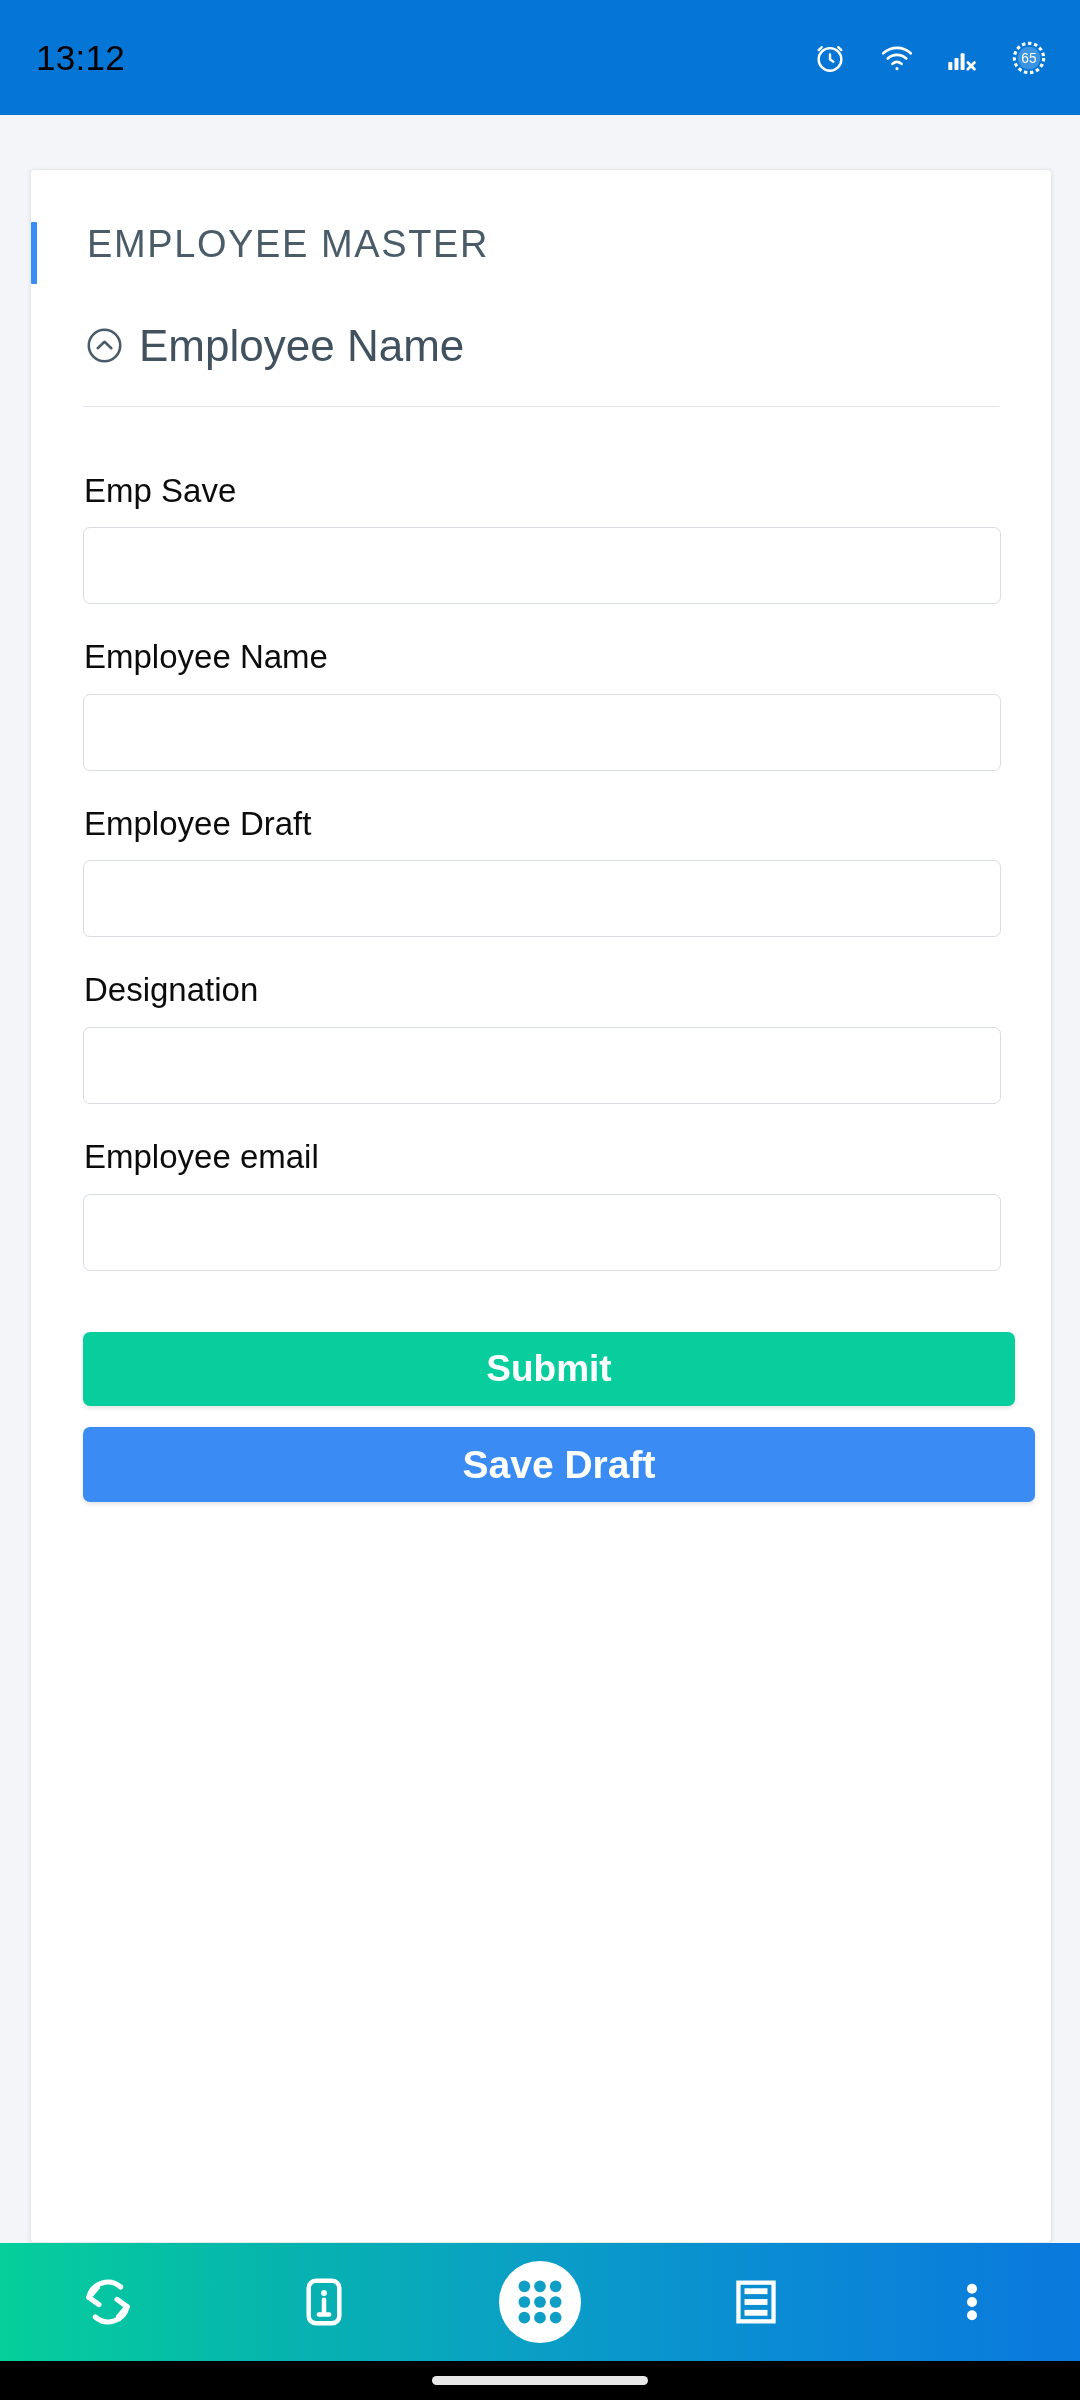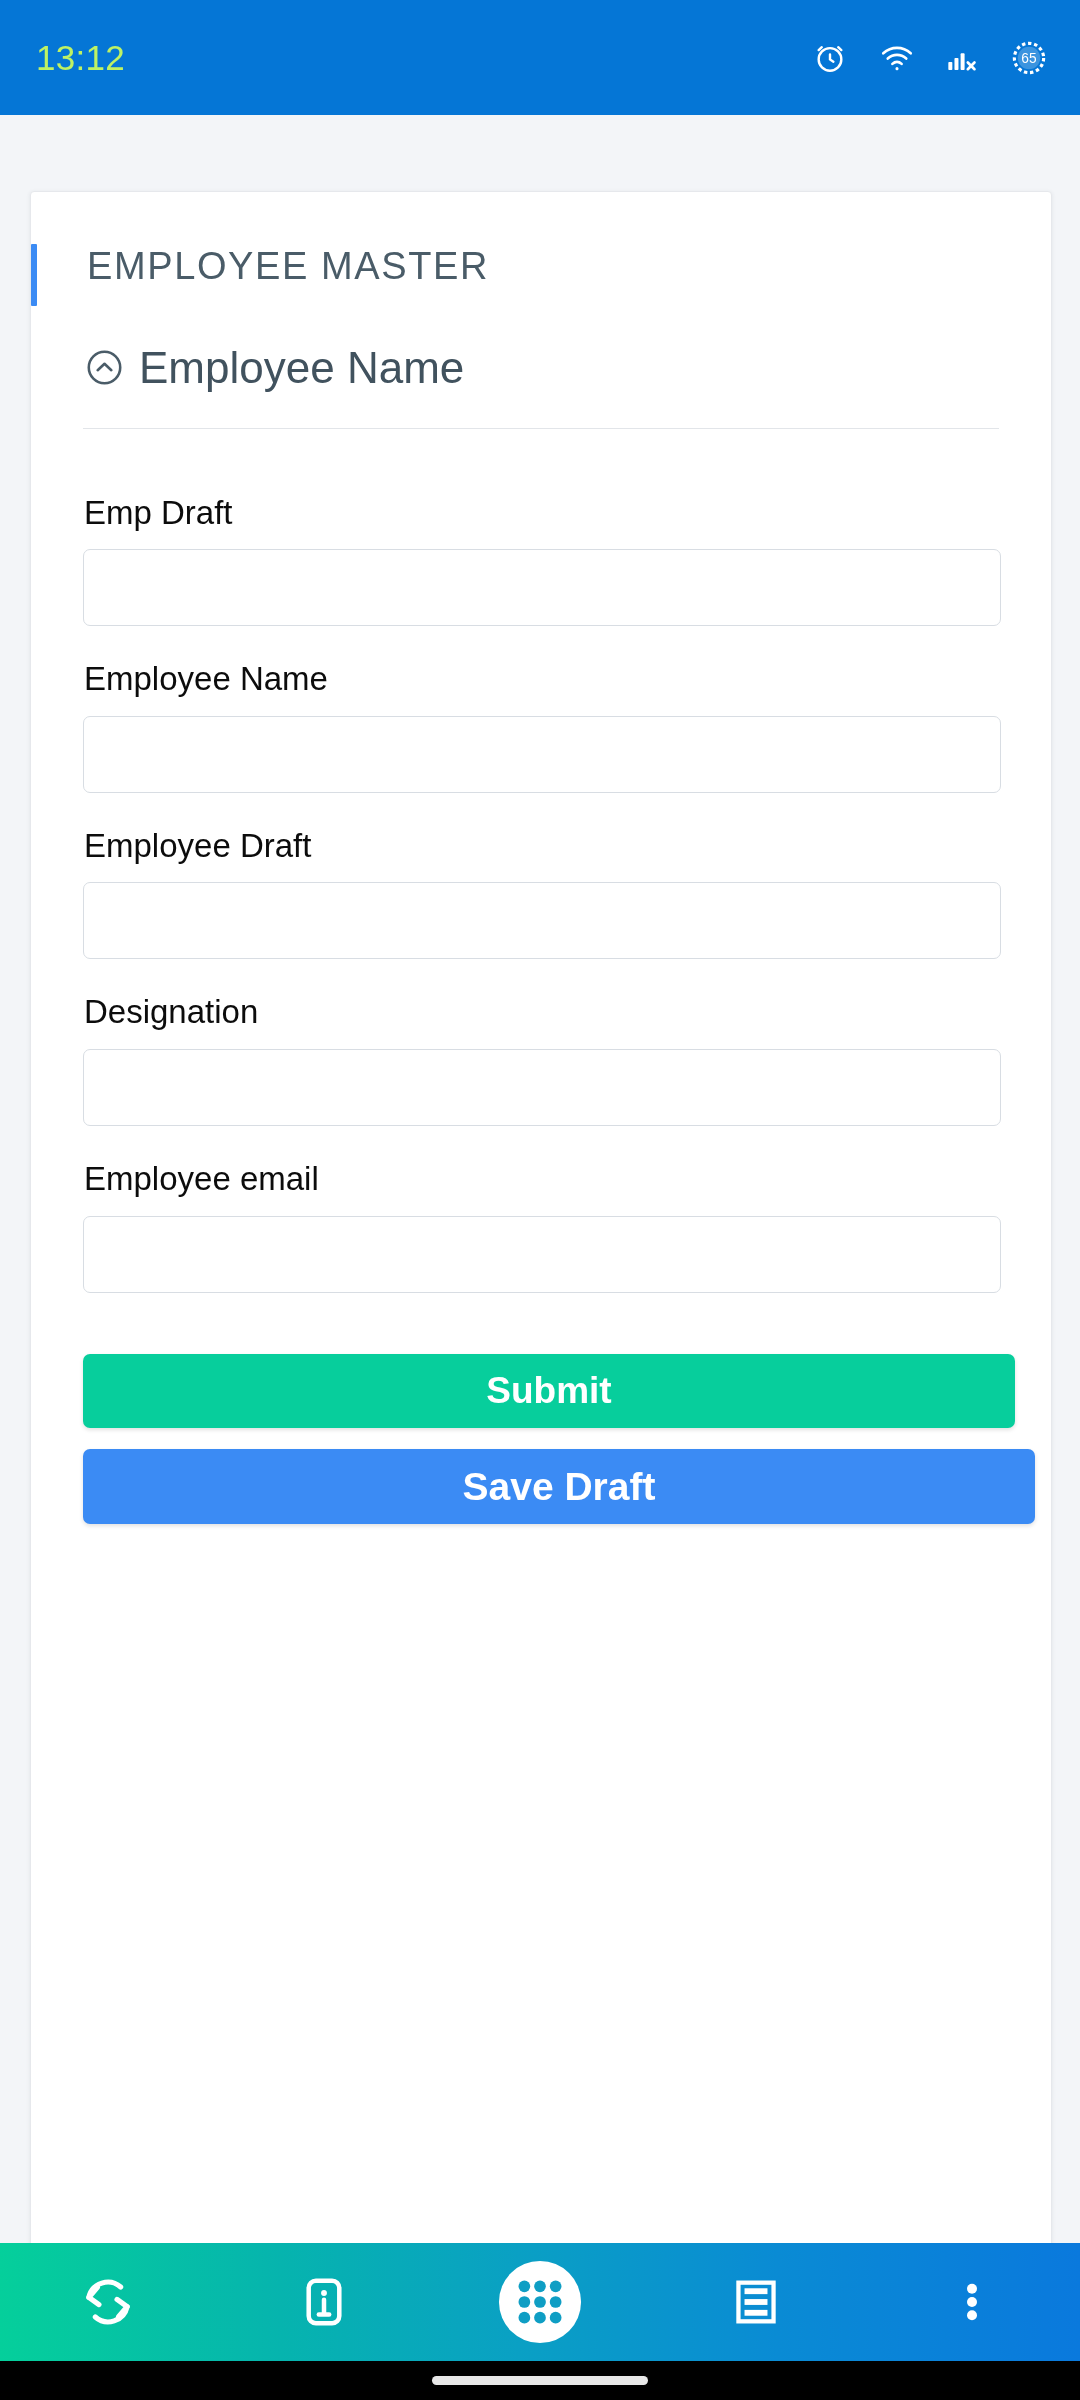--- a/index.html
+++ b/index.html
@@ -7,32 +7,32 @@
     width:1080px; height:2400px;
     background:#ffffff;
     font-family:"Liberation Sans", sans-serif;
     overflow:hidden;
   }
   .phone { position:relative; width:1080px; height:2400px; background:#f3f5f8; }
 
   
   .statusbar{
     position:absolute; left:0; top:0; width:1080px; height:115px;
-    background:#0576d6; color:#bef264;
+    background:#0576d6; color:#000000;
     display:flex; align-items:center; justify-content:space-between;
     padding:0 34px 0 36px;
   }
   .status-clock{ font-size:35px; letter-spacing:.3px; font-weight:400; line-height:1; }
   .status-icons{ display:flex; align-items:center; gap:33px; }
   .status-icons svg{ display:block; }
 
   
   .page{
     position:absolute; left:0; top:115px; width:1080px; height:2128px;
-    background:#f3f5f8; padding:76px 28px 0 30px;
+    background:#f3f5f8; padding:54px 28px 0 30px;
   }
   .card{
     position:relative; width:1022px; height:2074px;
     background:#ffffff; border:1px solid #e6e8ec; border-radius:4px;
     box-shadow:0 1px 4px rgba(40,50,70,.09);
     padding:0;
   }
 
   
   .card-title-row{ position:relative; padding:52px 0 0 0; }
@@ -173,21 +173,21 @@
           </svg>
         </span>
         <span class="section-title">Employee Name</span>
       </div>
 
       <div class="divider"></div>
 
       <div class="form">
 
         <div class="field">
-          <div class="field-label">Emp Draft</div>
+          <div class="field-label">Emp Save</div>
           <input class="field-input" type="text" value="" placeholder="" style="">
         </div>
 
         <div class="field">
           <div class="field-label">Employee Name</div>
           <input class="field-input" type="text" value="" placeholder="" style="">
         </div>
 
         <div class="field">
           <div class="field-label">Employee Draft</div>

